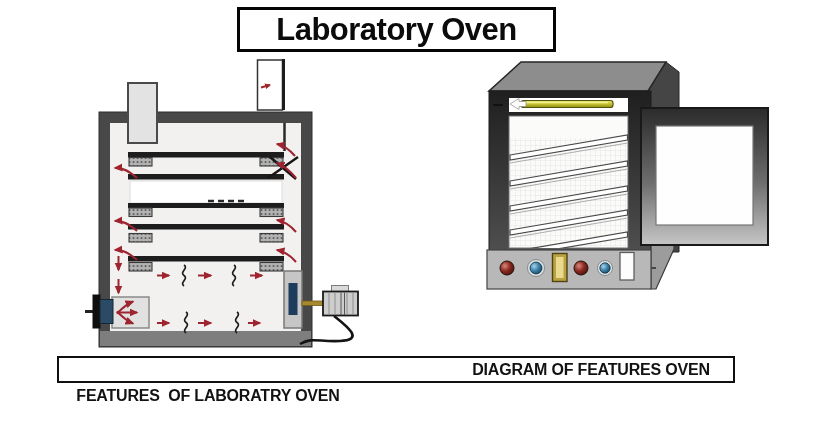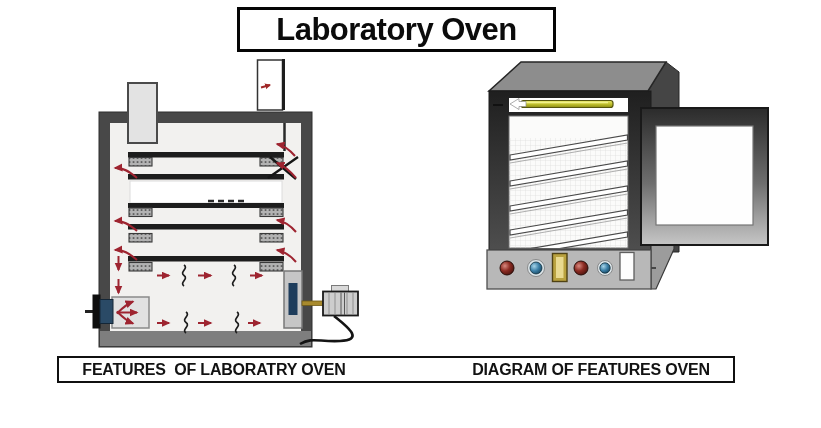--- a/index.html
+++ b/index.html
@@ -7,21 +7,21 @@
          font-family:"Liberation Sans",sans-serif;}
   .stage svg{position:absolute;left:0;top:0;}
   .title-box{position:absolute;left:237px;top:7px;width:319px;height:45px;
              border:3px solid #050505;box-sizing:border-box;background:#fff;
              display:flex;align-items:center;justify-content:center;z-index:3;}
   .title-text{font-size:31px;font-weight:bold;color:#0b0b0b;letter-spacing:-0.5px;white-space:pre;}
   .caption-bar{position:absolute;left:57px;top:356px;width:678px;height:27px;
                border:2px solid #101010;box-sizing:border-box;background:#fff;z-index:3;}
   .cap{position:absolute;top:50%;transform:translate(-50%,-50%);font-size:16px;
        font-weight:bold;color:#121212;white-space:pre;letter-spacing:-0.2px;}
-  .cap-left{left:155px;}
+  .cap-left{left:149px;margin-top:26px;}
   .cap-right{left:532px;}
 </style>
 </head>
 <body>
 
 <div class="stage">
 
   <svg width="821" height="428" viewBox="0 0 821 428">
     <defs>
       <marker id="ra" markerWidth="10" markerHeight="9" refX="7.5" refY="4" orient="auto" markerUnits="userSpaceOnUse">

